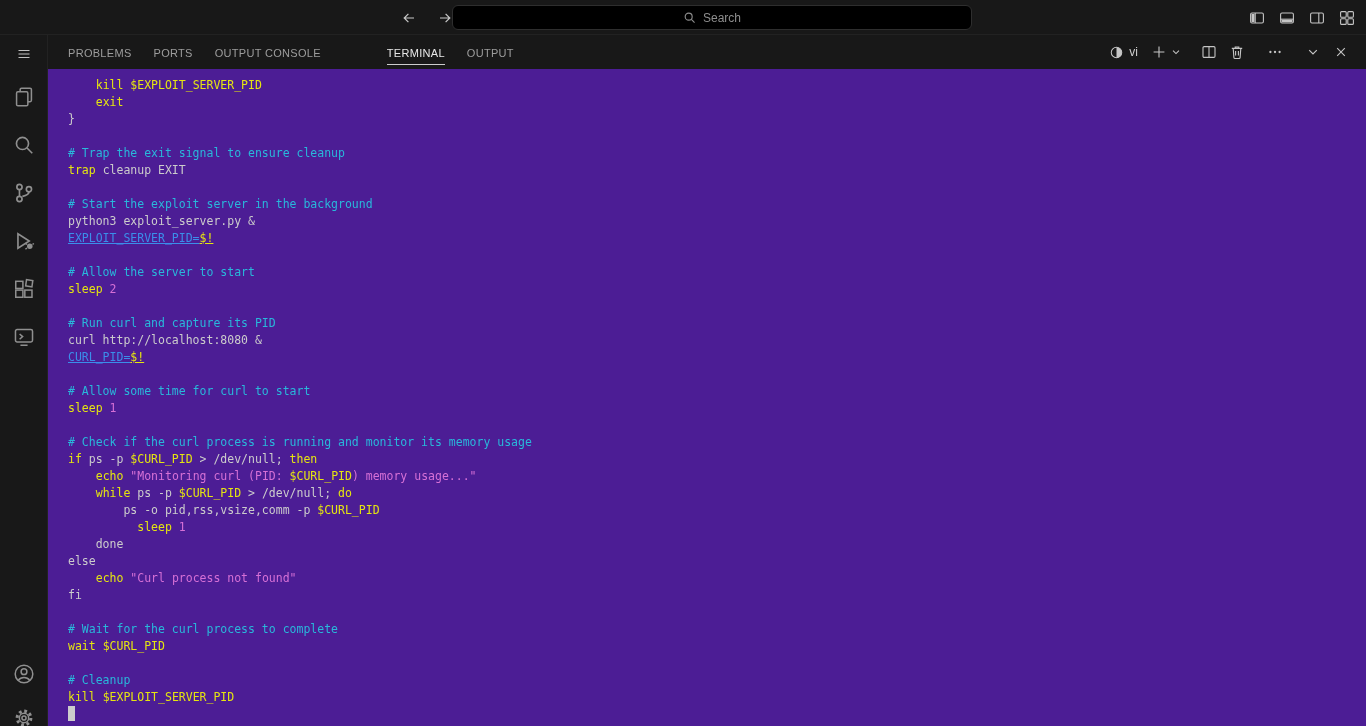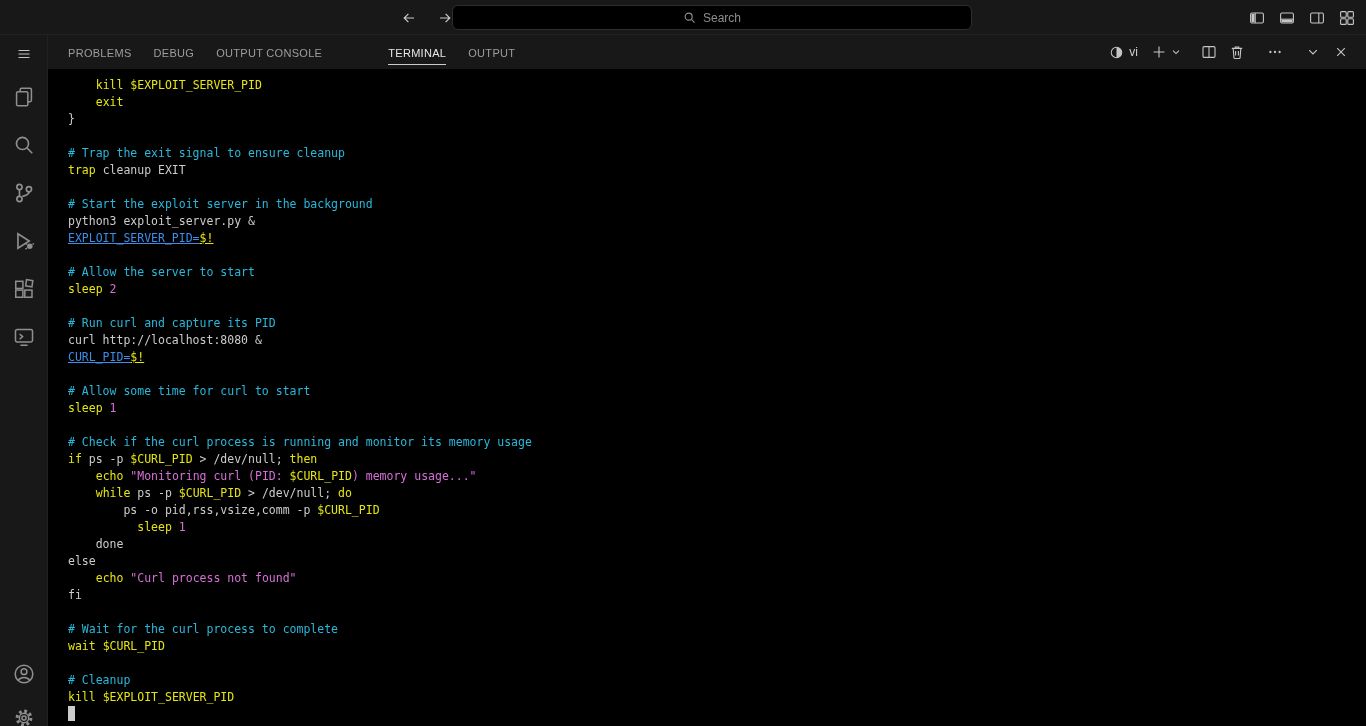--- a/index.html
+++ b/index.html
@@ -33,21 +33,21 @@
   .tabs { display:flex; gap:22px; flex:1; align-items:center; }
   .tab { font-size:11px; letter-spacing:0.3px; color:#9d9d9d; padding:7px 0 5px 0; border-bottom:1px solid transparent; cursor:pointer; white-space:nowrap; }
   .tab.active { color:#e7e7e7; border-bottom-color:#cccccc;margin-left:44px; }
   .actions { display:flex; align-items:center; gap:2px; }
   .profile-chip { display:flex; align-items:center; gap:5px; padding:0 6px; height:26px; cursor:pointer; }
   .profile-chip .label { font-size:12px; color:#cccccc; }
   .act-gap { width:8px; }
 
   
   .terminal {
-    flex:1; padding:8px 0 0 20px; background:#000000;
+    flex:1; padding:8px 0 0 20px; background:#4c1d95;
     font-family:"DejaVu Sans Mono", monospace; font-size:11.5px; line-height:17px;
     white-space:pre; overflow:hidden; cursor:text;
   }
   .term-line { min-height:17px; }
   .cursor { display:inline-block; width:7px; height:15px; background:#cccccc; vertical-align:text-bottom; }
 
   svg { display:block; }
 </style>
 </head>
 <body>
@@ -170,21 +170,21 @@
             <circle cx="8" cy="8" r="1.5" stroke-width="1.1"></circle>
           </svg>
       </div>
     </div>
   </div>
 
   <div class="panel">
     <div class="panel-header">
       <div class="tabs">
           <div class="tab">PROBLEMS</div>
-          <div class="tab">DEBUG</div>
+          <div class="tab">PORTS</div>
           <div class="tab">OUTPUT CONSOLE</div>
           <div class="tab active">TERMINAL</div>
           <div class="tab">OUTPUT</div>
         </div>
       <div class="actions">
         <span class="profile-chip">
           <svg width="15" height="15" viewBox="0 0 16 16" fill="none" stroke="#c5c5c5" stroke-width="1.1">
               <circle cx="8" cy="8" r="5.6"></circle>
               <path d="M8 2.4a5.6 5.6 0 0 1 0 11.2z" fill="#c5c5c5" stroke="none"></path>
             </svg>

